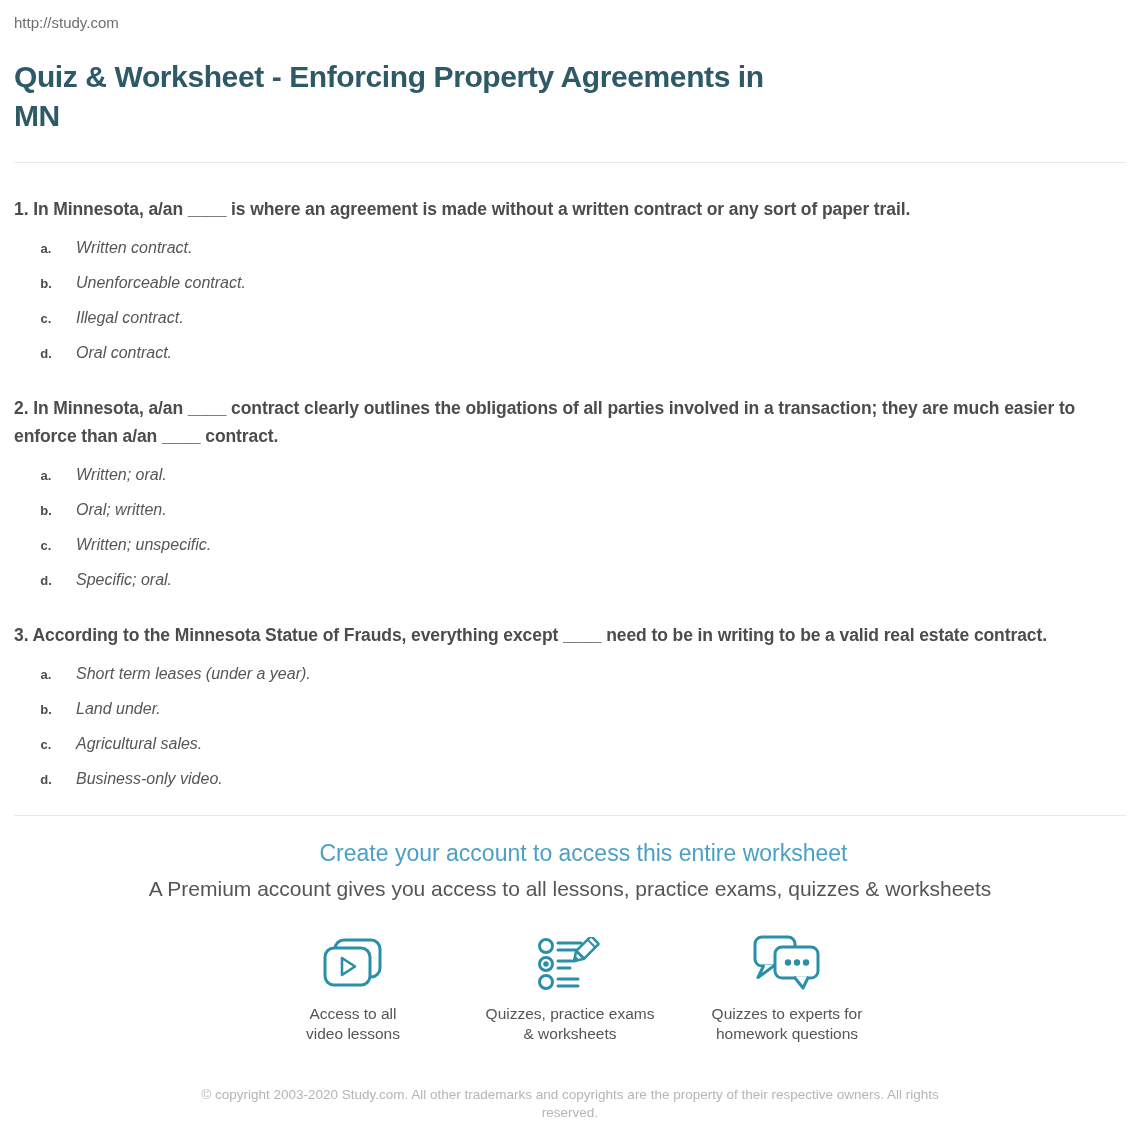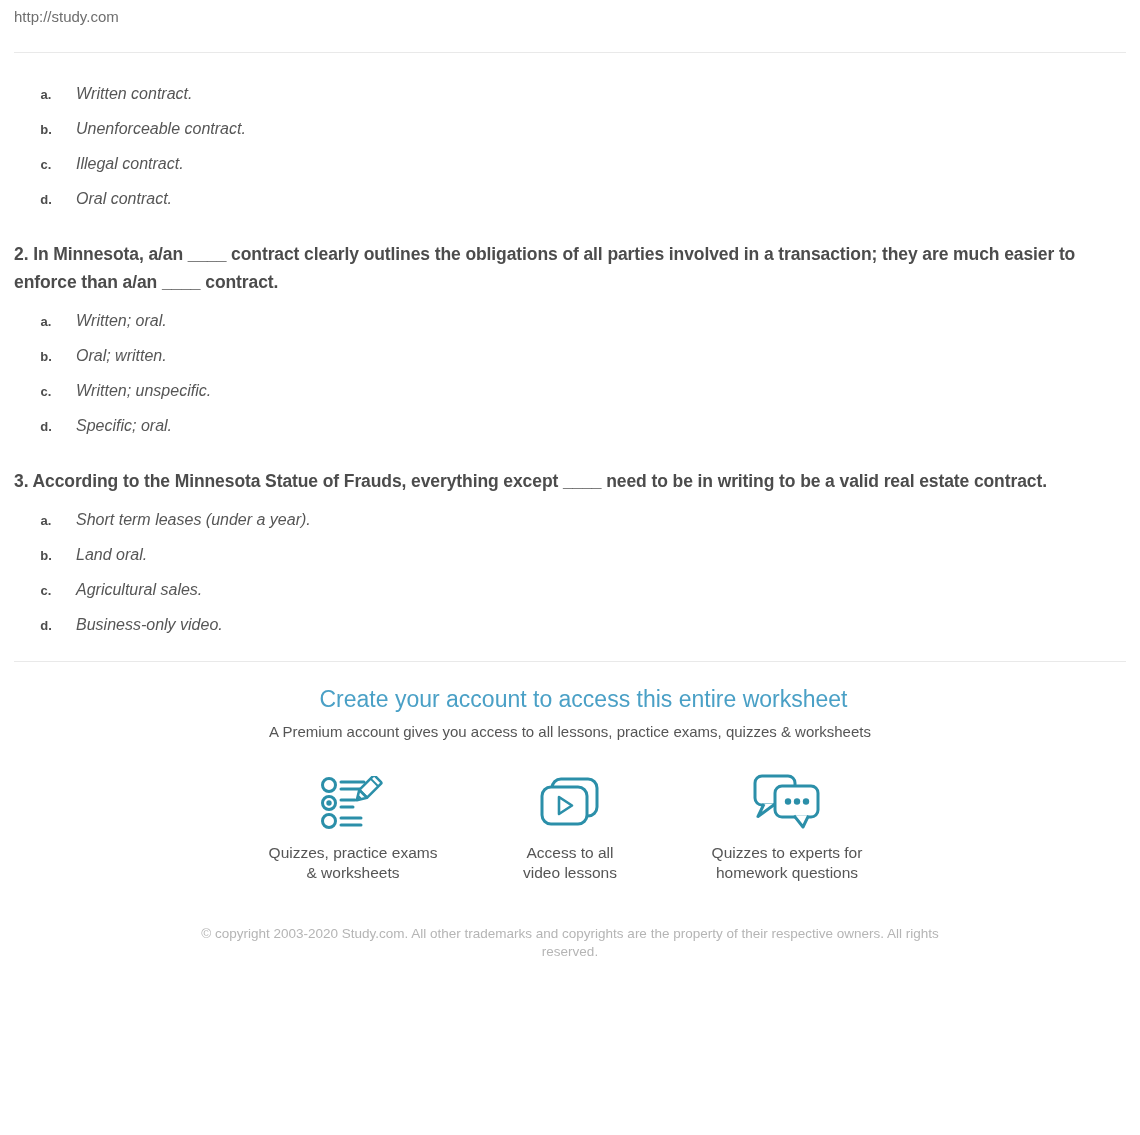--- a/index.html
+++ b/index.html
@@ -1,21 +1,21 @@
 <!DOCTYPE html>
 <html><head>
 <meta charset="utf-8">
 <style>
   * { box-sizing: border-box; }
   html, body { margin: 0; padding: 0; background: #fff; }
   body { font-family: "Liberation Sans", "DejaVu Sans", sans-serif; color: #4c4c4c; }
   .page { width: 1140px; min-height: 1135px; margin: 0 auto; background: #fff; position: relative; }
 
   
-  .header { display: flex; justify-content: space-between; align-items: flex-start; padding: 4px 20px 0 14px; }
+  .header { display: flex; justify-content: space-between; align-items: flex-start; padding: 10px 20px 0 14px; }
   .url-text { color: #6e6e6e; font-size: 15px; padding-top: 4px; }
   .logo { display: flex; align-items: center; gap: 7px; cursor: pointer; }
   .logo-icon { width: 36px; height: 36px; border-radius: 50%;
     background: conic-gradient(#f5a01e 0deg 150deg, #1489bd 150deg 360deg);
     display: flex; align-items: center; justify-content: center; }
   .logo-icon-gap { width: 27px; height: 27px; border-radius: 50%; background: #fff;
     display: flex; align-items: center; justify-content: center; }
   .logo-icon-core { width: 21px; height: 21px; border-radius: 50%; background: #223648;
     display: flex; align-items: center; justify-content: center; }
   .logo-play { width: 0; height: 0; border-left: 8px solid #fff;
@@ -34,43 +34,48 @@
   .question-text { font-size: 17.5px; font-weight: bold; color: #4c4c4c; line-height: 28px;
     max-width: 1105px; letter-spacing: -0.1px; }
   .options { list-style: none; margin: 16px 0 0 0; padding: 0; }
   .option { display: flex; align-items: baseline; margin-bottom: 17px; padding-left: 18px; cursor: pointer; }
   .option-letter { flex: none; width: 28px; text-align: center; font-size: 13px; font-weight: bold; color: #4c4c4c; }
   .option-text { font-size: 16px; color: #565656; margin-left: 16px; font-style: italic; }
 
   
   .cta { text-align: center; margin-top: 24px; }
   .cta-heading { font-size: 23px; color: #4aa0c6; font-weight: normal; margin: 0; cursor: pointer; padding-left: 27px; }
-  .cta-sub { font-size: 15px; color: #555; margin-top: 10px; }
+  .cta-sub { font-size: 21px; color: #555; margin-top: 10px; }
   .features { display: flex; justify-content: center; margin-top: 34px; }
   .feature { width: 217px; text-align: center; }
   .feature-icon { height: 56px; display: flex; align-items: flex-end; justify-content: center; }
   .feature-label { font-size: 15.5px; color: #555; line-height: 20px; margin-top: 13px; }
 
   
   .footer { margin: 42px auto 0 auto; max-width: 740px; text-align: center;
     font-size: 13.5px; color: #b5b5b5; line-height: 18px; padding-bottom: 28px; }
 </style>
 </head>
 <body>
 
 <div class="page">
 
   <div class="header">
     <div class="url-text">http://study.com</div>
   </div>
 
+  <h1 class="page-title">
+    <div>Quiz &amp; Worksheet - Enforcing Property Agreements in</div>
+    <div>MN</div>
+  </h1>
 
   <hr class="divider">
 
   <div class="question-block">
+    <div class="question-text">1. In Minnesota, a/an ____ is where an agreement is made without a written contract or any sort of paper trail.</div>
     <ul class="options">
       <li class="option">
         <span class="option-letter">a.</span>
         <span class="option-text">Written contract.</span>
       </li>
       <li class="option">
         <span class="option-letter">b.</span>
         <span class="option-text">Unenforceable contract.</span>
       </li>
       <li class="option">
@@ -108,40 +113,54 @@
 
   <div class="question-block">
     <div class="question-text">3. According to the Minnesota Statue of Frauds, everything except ____ need to be in writing to be a valid real estate contract.</div>
     <ul class="options">
       <li class="option">
         <span class="option-letter">a.</span>
         <span class="option-text">Short term leases (under a year).</span>
       </li>
       <li class="option">
         <span class="option-letter">b.</span>
-        <span class="option-text">Land oral.</span>
+        <span class="option-text">Land under.</span>
       </li>
       <li class="option">
         <span class="option-letter">c.</span>
         <span class="option-text">Agricultural sales.</span>
       </li>
       <li class="option">
         <span class="option-letter">d.</span>
         <span class="option-text">Business-only video.</span>
       </li>
     </ul>
   </div>
 
   <hr class="divider">
 
   <div class="cta">
     <h2 class="cta-heading">Create your account to access this entire worksheet</h2>
     <div class="cta-sub">A Premium account gives you access to all lessons, practice exams, quizzes &amp; worksheets</div>
 
     <div class="features">
+
+      <div class="feature">
+        <div class="feature-icon">
+          <svg width="62" height="54" viewBox="0 0 62 54">
+            <rect x="13" y="3" width="45" height="37" rx="9" fill="none" stroke="#2b8fa9" stroke-width="3"></rect>
+            <rect x="3" y="11" width="45" height="37" rx="9" fill="#ffffff" stroke="#2b8fa9" stroke-width="3"></rect>
+            <path d="M20 21 L33 29.5 L20 38 Z" fill="none" stroke="#2b8fa9" stroke-width="2.6" stroke-linejoin="round"></path>
+          </svg>
+        </div>
+        <div class="feature-label">
+          <div>Access to all</div>
+          <div>video lessons</div>
+        </div>
+      </div>
 
       <div class="feature">
         <div class="feature-icon">
           <svg width="66" height="54" viewBox="0 0 66 54">
             <circle cx="9" cy="9" r="6.5" fill="none" stroke="#2b8fa9" stroke-width="3"></circle>
             <circle cx="9" cy="27" r="6.5" fill="none" stroke="#2b8fa9" stroke-width="3"></circle>
             <circle cx="9" cy="27" r="2.7" fill="#2b8fa9"></circle>
             <circle cx="9" cy="45" r="6.5" fill="none" stroke="#2b8fa9" stroke-width="3"></circle>
             <line x1="21" y1="6" x2="44" y2="6" stroke="#2b8fa9" stroke-width="3" stroke-linecap="round"></line>
             <line x1="21" y1="13" x2="40" y2="13" stroke="#2b8fa9" stroke-width="3" stroke-linecap="round"></line>
@@ -158,34 +177,20 @@
           </svg>
         </div>
         <div class="feature-label">
           <div>Quizzes, practice exams</div>
           <div>&amp; worksheets</div>
         </div>
       </div>
 
       <div class="feature">
         <div class="feature-icon">
-          <svg width="62" height="54" viewBox="0 0 62 54">
-            <rect x="13" y="3" width="45" height="37" rx="9" fill="none" stroke="#2b8fa9" stroke-width="3"></rect>
-            <rect x="3" y="11" width="45" height="37" rx="9" fill="#ffffff" stroke="#2b8fa9" stroke-width="3"></rect>
-            <path d="M20 21 L33 29.5 L20 38 Z" fill="none" stroke="#2b8fa9" stroke-width="2.6" stroke-linejoin="round"></path>
-          </svg>
-        </div>
-        <div class="feature-label">
-          <div>Access to all</div>
-          <div>video lessons</div>
-        </div>
-      </div>
-
-      <div class="feature">
-        <div class="feature-icon">
           <svg width="70" height="57" viewBox="0 0 70 57">
             <rect x="3" y="3" width="40" height="29" rx="7" fill="none" stroke="#2b8fa9" stroke-width="3"></rect>
             <path d="M12 31 L6 43.5 L23 31" fill="#ffffff" stroke="#2b8fa9" stroke-width="3" stroke-linejoin="round"></path>
             <rect x="23" y="13" width="43" height="31" rx="7" fill="#ffffff" stroke="#2b8fa9" stroke-width="3"></rect>
             <path d="M42 42.6 L51 54 L56.5 42.6" fill="#ffffff" stroke="#2b8fa9" stroke-width="3" stroke-linejoin="round"></path>
             <circle cx="36" cy="28.5" r="3.2" fill="#2b8fa9"></circle>
             <circle cx="45" cy="28.5" r="3.2" fill="#2b8fa9"></circle>
             <circle cx="54" cy="28.5" r="3.2" fill="#2b8fa9"></circle>
           </svg>
         </div>

